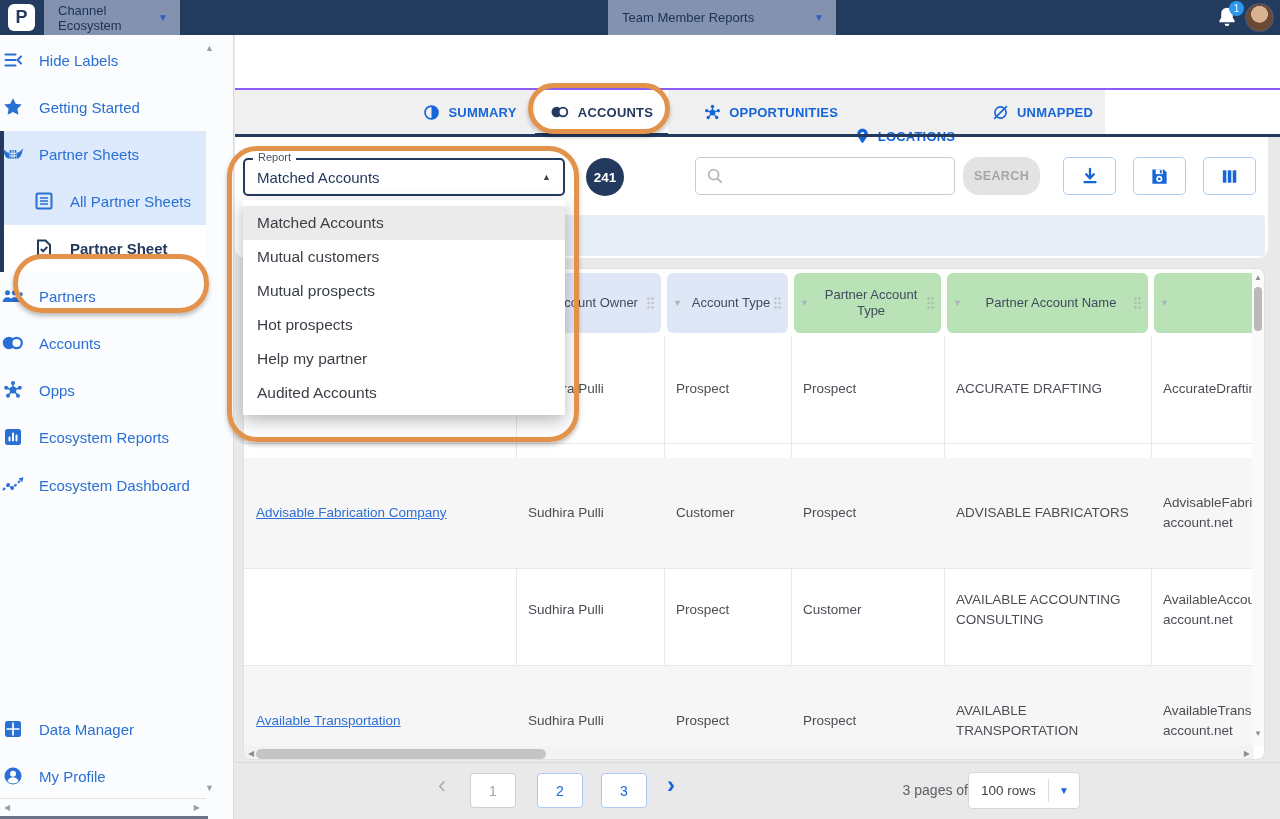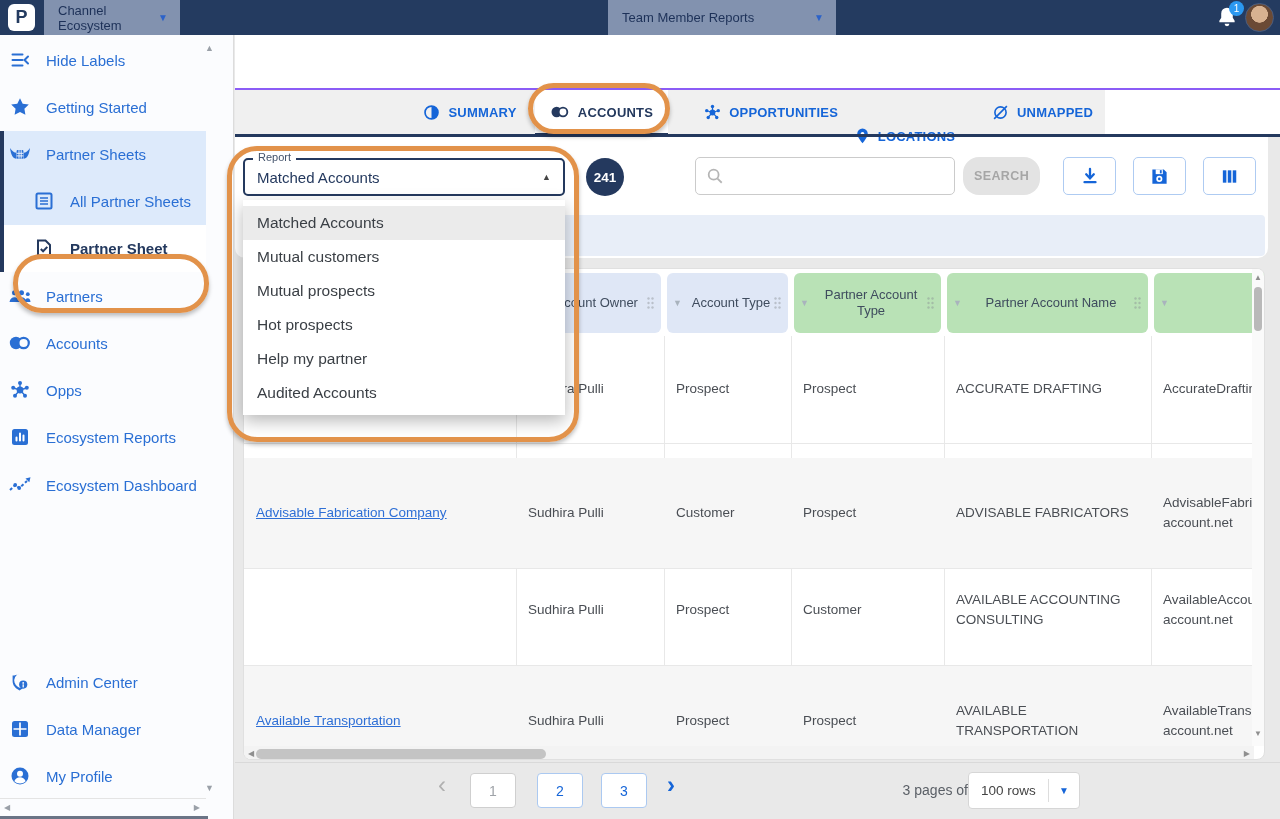--- a/index.html
+++ b/index.html
@@ -15,21 +15,21 @@
   .top-dd .caret { margin-left:auto; color:#2c62c9; font-size:10px; padding-left:16px; }
   .bell { position:absolute; left:1216px; top:6px; width:22px; height:24px; }
   .badge-1 { position:absolute; left:1229px; top:1px; min-width:15px; height:15px; border-radius:50%;
              background:#2b98f0; color:#fff; font-size:10px; display:flex; align-items:center; justify-content:center; }
   .avatar { position:absolute; left:1245px; top:3px; width:29px; height:29px; border-radius:50%;
             background:radial-gradient(circle at 50% 38%, #d8b291 0 38%, #6b4a35 40% 100%); border:1px solid #4a5d80; }
 
   
   .sidebar { position:absolute; left:0; top:35px; width:234px; height:784px; background:#fbfcfe; border-right:1px solid #dcdcdc; z-index:10; }
   .sb-item { position:absolute; left:0; width:206px; height:40px; display:flex; align-items:center; gap:14px;
-             padding-left:8px; color:#2a6fd4; font-size:15px; cursor:pointer; }
+             padding-left:1px; color:#2a6fd4; font-size:15px; cursor:pointer; }
   .sb-item.sub { padding-left:32px; }
   .sb-item .sb-ic { width:24px; display:flex; justify-content:center; }
   .sb-hl { position:absolute; left:0; top:96px; width:206px; height:94px; background:#ddeafb; }
   .sb-hl-white { position:absolute; left:0; top:190px; width:206px; height:47px; background:#fff; }
   .sb-navybar { position:absolute; left:0; top:96px; width:4px; height:141px; background:#24395e; }
   .sb-item.current { color:#24395e; font-weight:bold; }
   .sb-scroll-up { position:absolute; left:205px; top:8px; color:#9aa0a8; font-size:9px; }
   .sb-scroll-dn { position:absolute; left:205px; top:748px; color:#9aa0a8; font-size:9px; }
   .sb-hbar { position:absolute; left:0; top:763px; width:206px; height:16px; border-top:1px solid #e4e4e4; background:#fbfcfe; }
   .sb-hbar .l { position:absolute; left:4px; top:4px; color:#9aa0a8; font-size:8px; }
@@ -272,31 +272,20 @@
           <path fill="none" stroke="#2a6fd4" stroke-width="2" stroke-dasharray="3 2" d="M2 13l5.2-5 4 3L19 4"></path>
           <g fill="#2a6fd4">
             <circle cx="7.2" cy="8" r="1.9"></circle>
             <circle cx="11.2" cy="11" r="1.9"></circle>
             <path d="M17.5 1.5l5-1.2-1.2 5z"></path>
           </g>
         </svg>
       </span>
     <span>Ecosystem Dashboard</span>
   </div>
-  <div class="sb-item" style="top:627px">
-    <span class="sb-ic">
-        <svg width="20" height="20" viewBox="0 0 20 20">
-          <path fill="#2a6fd4" d="M9.5 1.5C7 3 4.6 3.6 2.6 3.6V9c0 4.4 2.9 7.4 6.9 9.4 1.6-.8 3-1.8 4.1-2.9a4.6 4.6 0 0 1-4.1-14z"></path>
-          <circle cx="13.2" cy="12.6" r="4.1" fill="#2a6fd4"></circle>
-          <circle cx="13.2" cy="10.9" r="0.9" fill="#fff"></circle>
-          <rect x="12.55" y="12.3" width="1.3" height="3.1" fill="#fff"></rect>
-        </svg>
-      </span>
-    <span>Admin Center</span>
-  </div>
   <div class="sb-item" style="top:674px">
     <span class="sb-ic">
         <svg width="20" height="20" viewBox="0 0 20 20">
           <rect x="2" y="2" width="16" height="16" rx="2.5" fill="#2a6fd4"></rect>
           <g stroke="#fff" stroke-width="1.7">
             <path d="M10 3.5v13M3.5 10h13"></path>
           </g>
         </svg>
       </span>
     <span>Data Manager</span>

